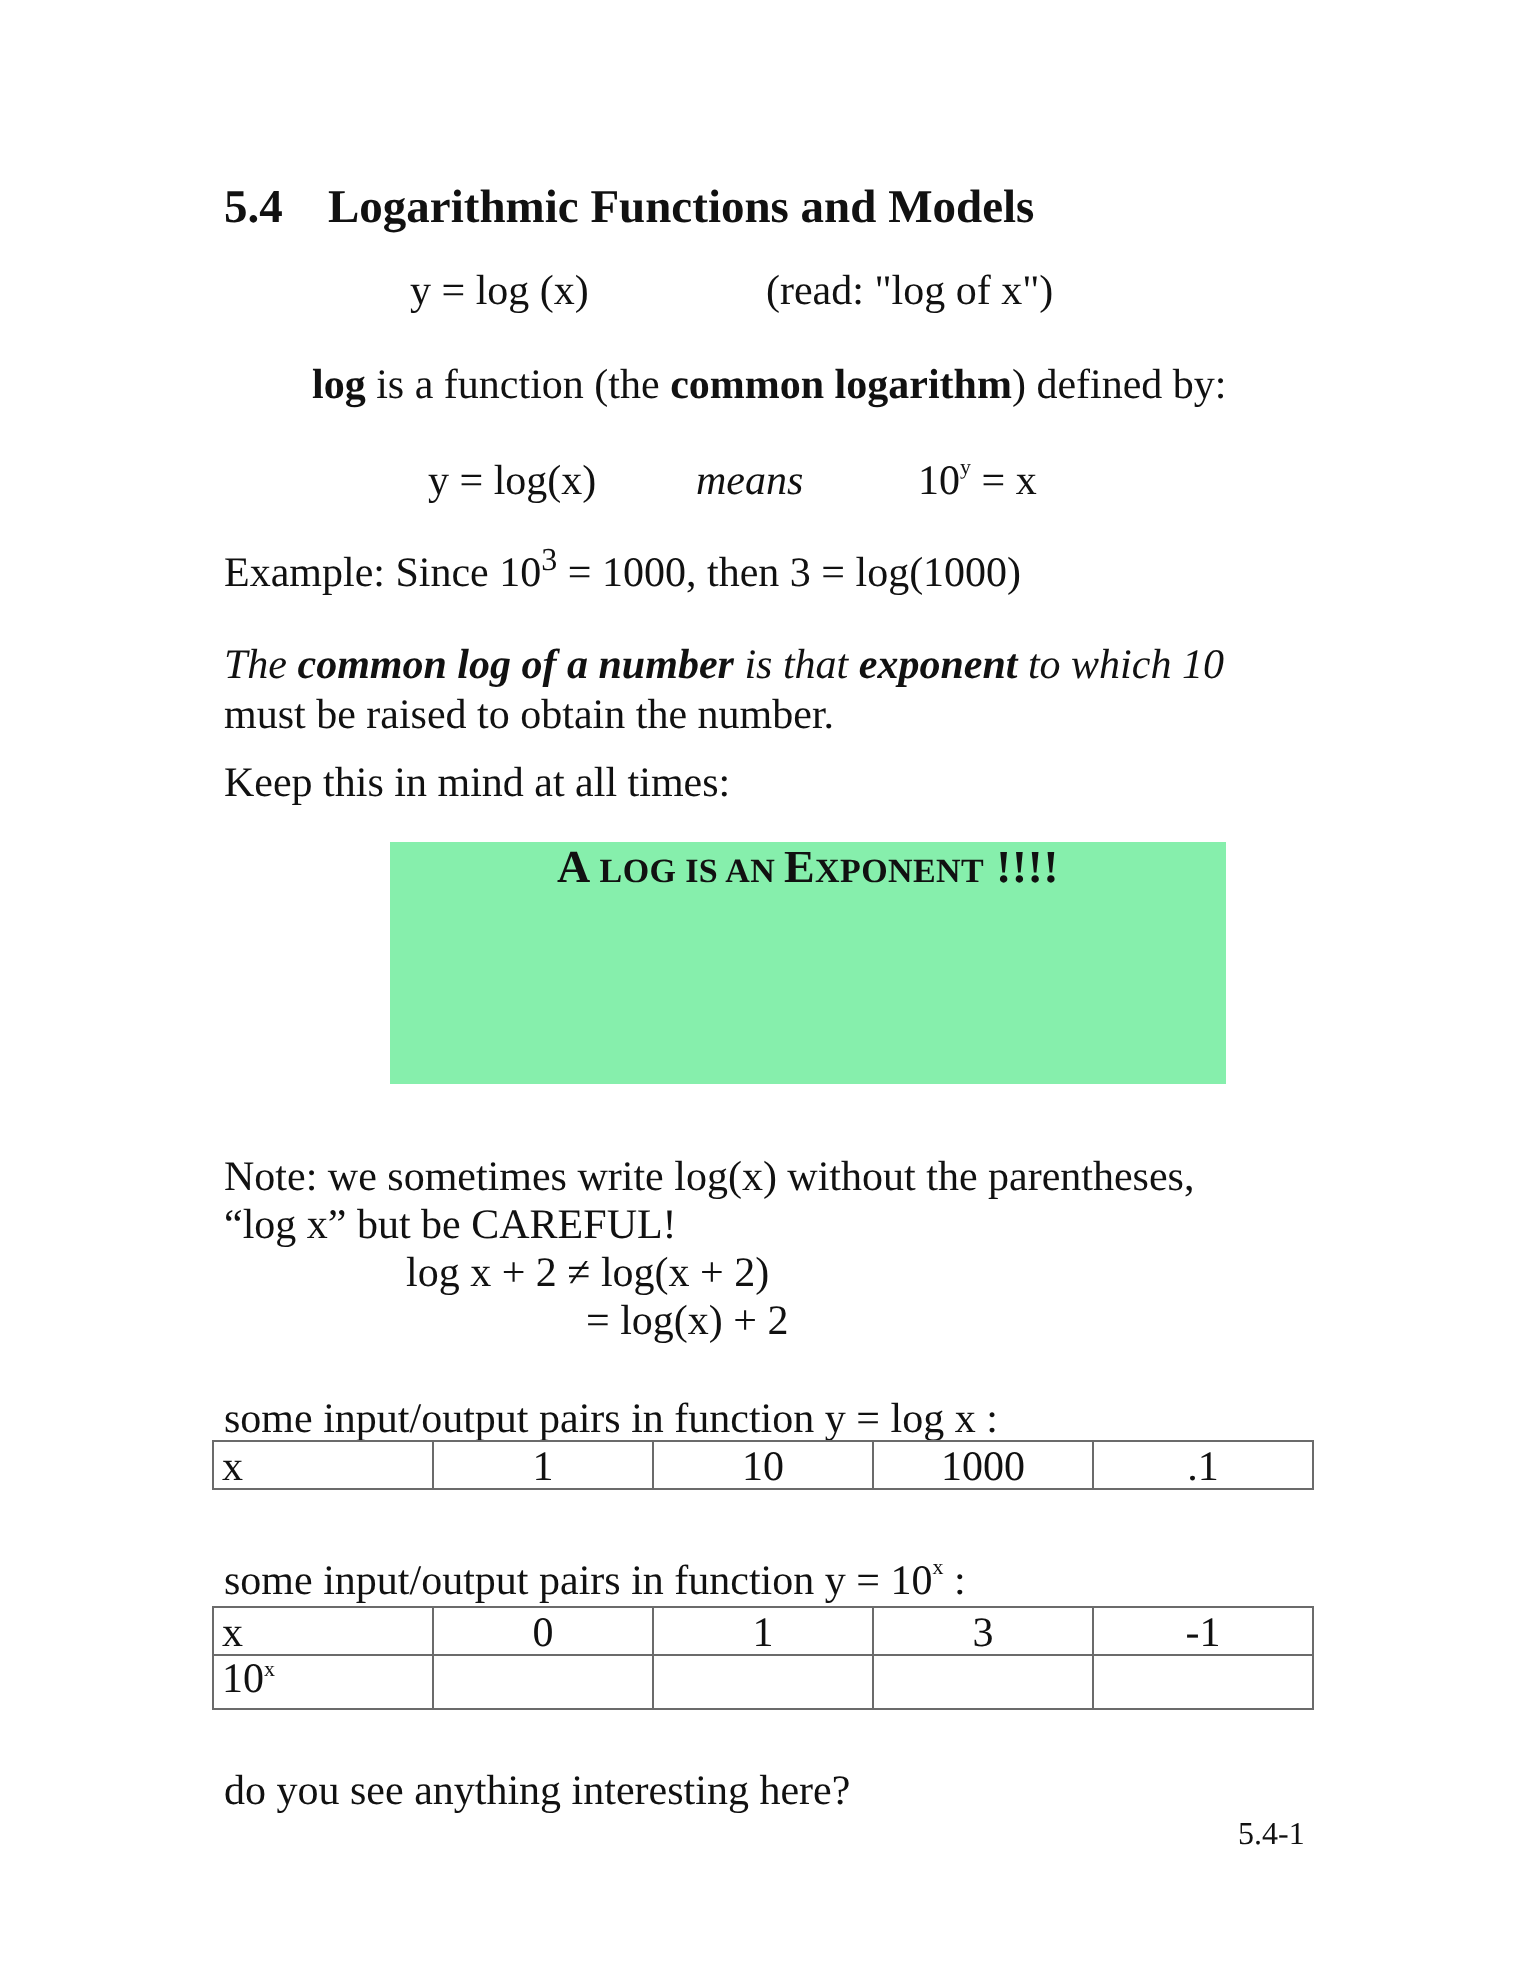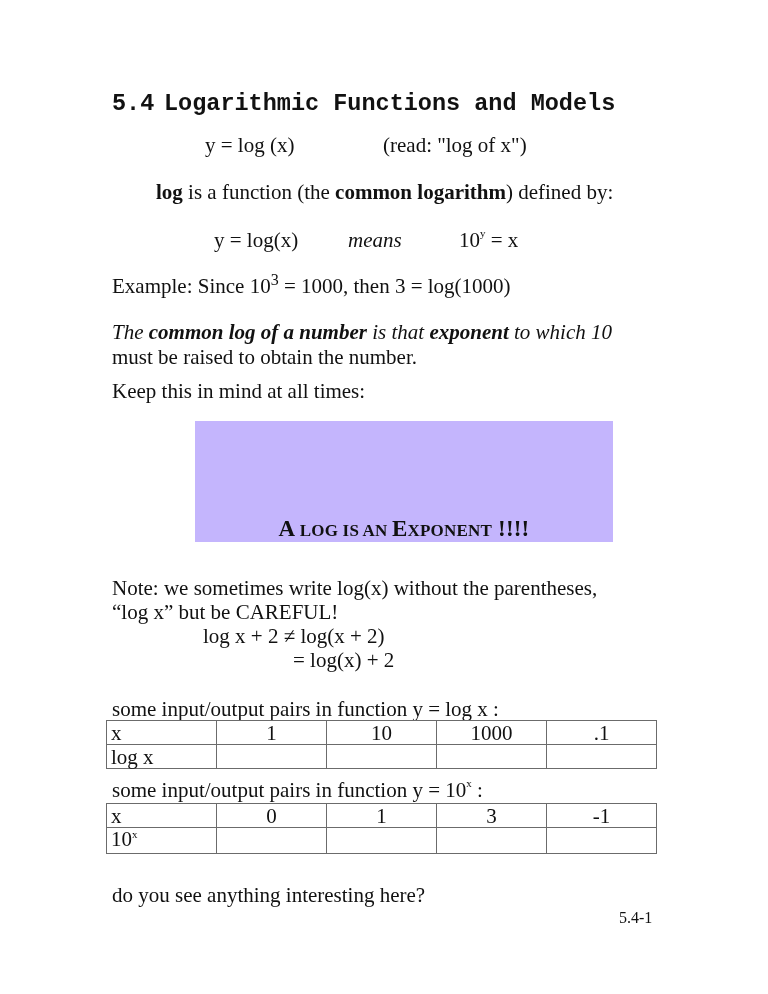--- a/index.html
+++ b/index.html
@@ -4,31 +4,31 @@
 <style>
   html, body { margin: 0; padding: 0; background: #ffffff; }
   body {
     width: 768px; height: 994px; position: relative; overflow: hidden;
     font-family: "Liberation Serif", serif; color: #111111;
   }
   .abs { position: absolute; white-space: nowrap; }
   .t { font-size: 21px; line-height: 24px; }
   h1.title {
     position: absolute; left: 112px; top: 90px; margin: 0;
-    font-size: 23.5px; font-weight: bold; line-height: 28px; white-space: nowrap; font-family: Liberation Mono, monospace;
+    font-size: 23.5px; font-weight: bold; line-height: 28px; white-space: nowrap;
   }
   h1.title .num { display: inline-block; width: 52px; }
   b { font-weight: bold; }
   i { }
   sup { font-size: 11px; vertical-align: 0; position: relative; top: -10px; }
   sup.big { font-size: 16px; top: -8px; }
   .callout {
     position: absolute; left: 195px; top: 421px; width: 418px; height: 121px;
-    background: #c4b5fd;
-    display: flex; align-items: flex-end; justify-content: center;
+    background: #86efac;
+    display: flex; align-items: flex-start; justify-content: center;
   }
   .callout-text {
     font-weight: bold; font-size: 23px; letter-spacing: 0.2px;
   }
   .callout-text .sm { font-size: 17px; }
   table.pairs {
     position: absolute; left: 106px; border-collapse: collapse;
     font-size: 21px; table-layout: fixed;
   }
   table.pairs td {
@@ -71,27 +71,20 @@
 <div class="abs t" style="left:112px; top:697px;">some input/output pairs in function y = log x :</div>
 <table class="pairs" style="top:720px;">
   <tbody>
       <tr>
     <td class="lab">x</td>
     <td>1</td>
     <td>10</td>
     <td>1000</td>
     <td>.1</td>
   </tr>
-  <tr>
-    <td class="lab">log x</td>
-    <td></td>
-    <td></td>
-    <td></td>
-    <td></td>
-  </tr>
 </tbody>
   </table>
 
 <div class="abs t" style="left:112px; top:778px;"><span>some input/output pairs in function y = 10</span><sup>x</sup><span>  :</span></div>
 <table class="pairs" style="top:803px;">
   <tbody>
       <tr>
     <td class="lab">x</td>
     <td>0</td>
     <td>1</td>

